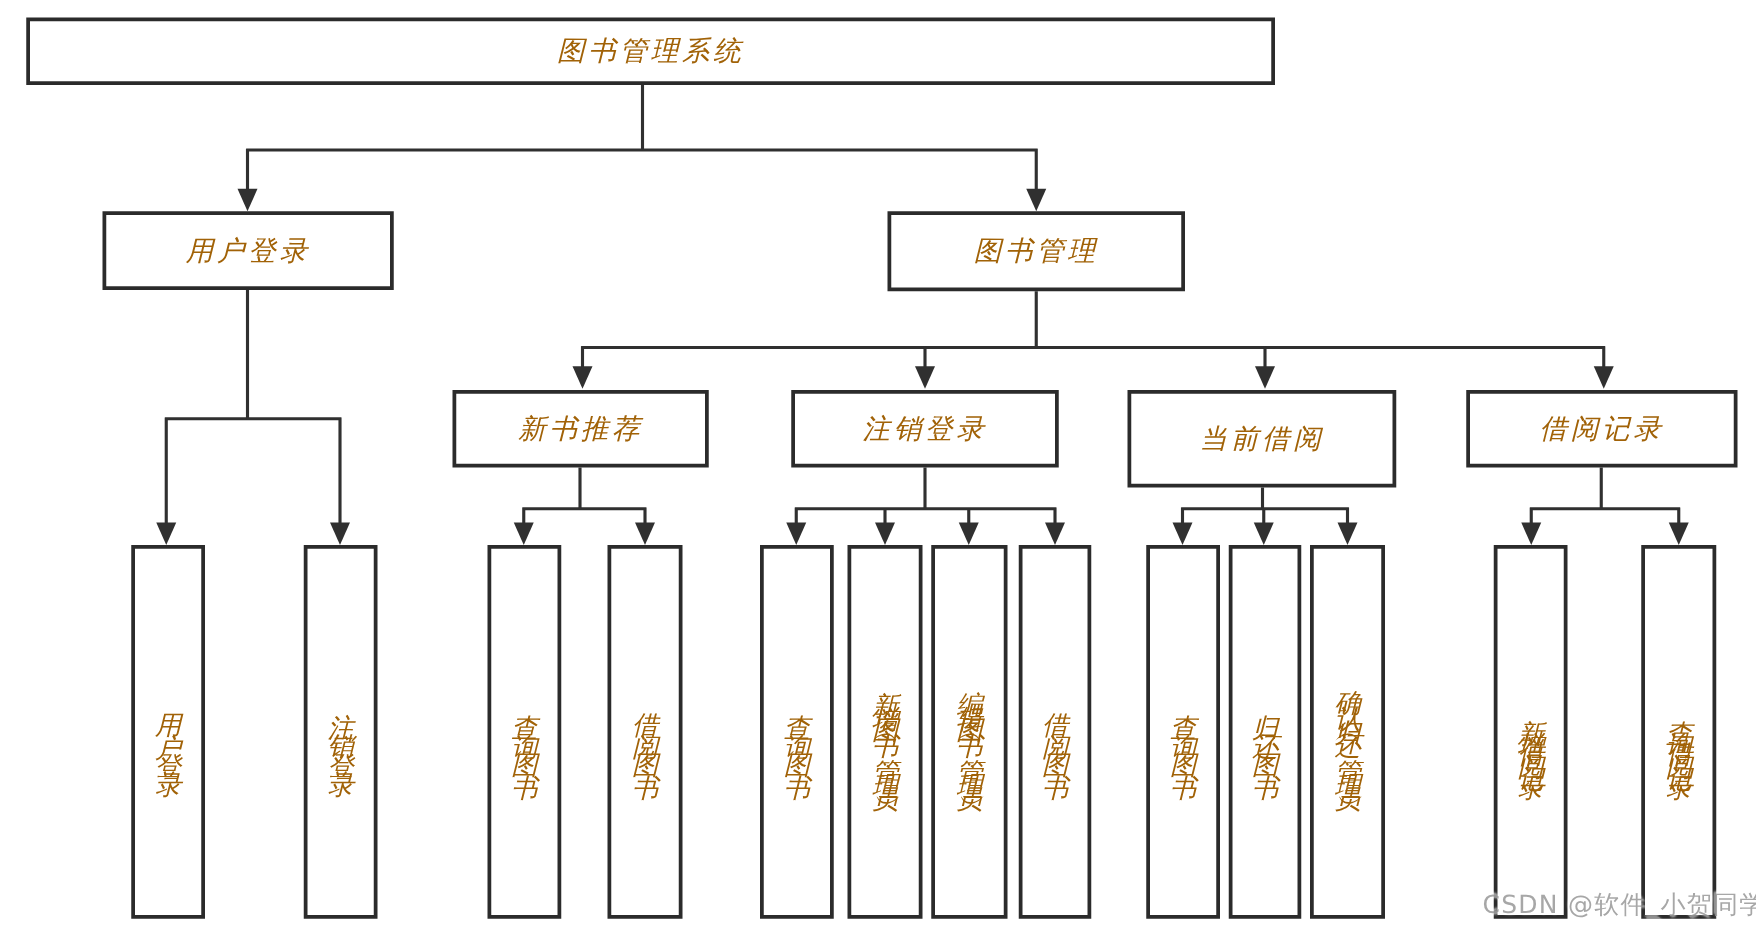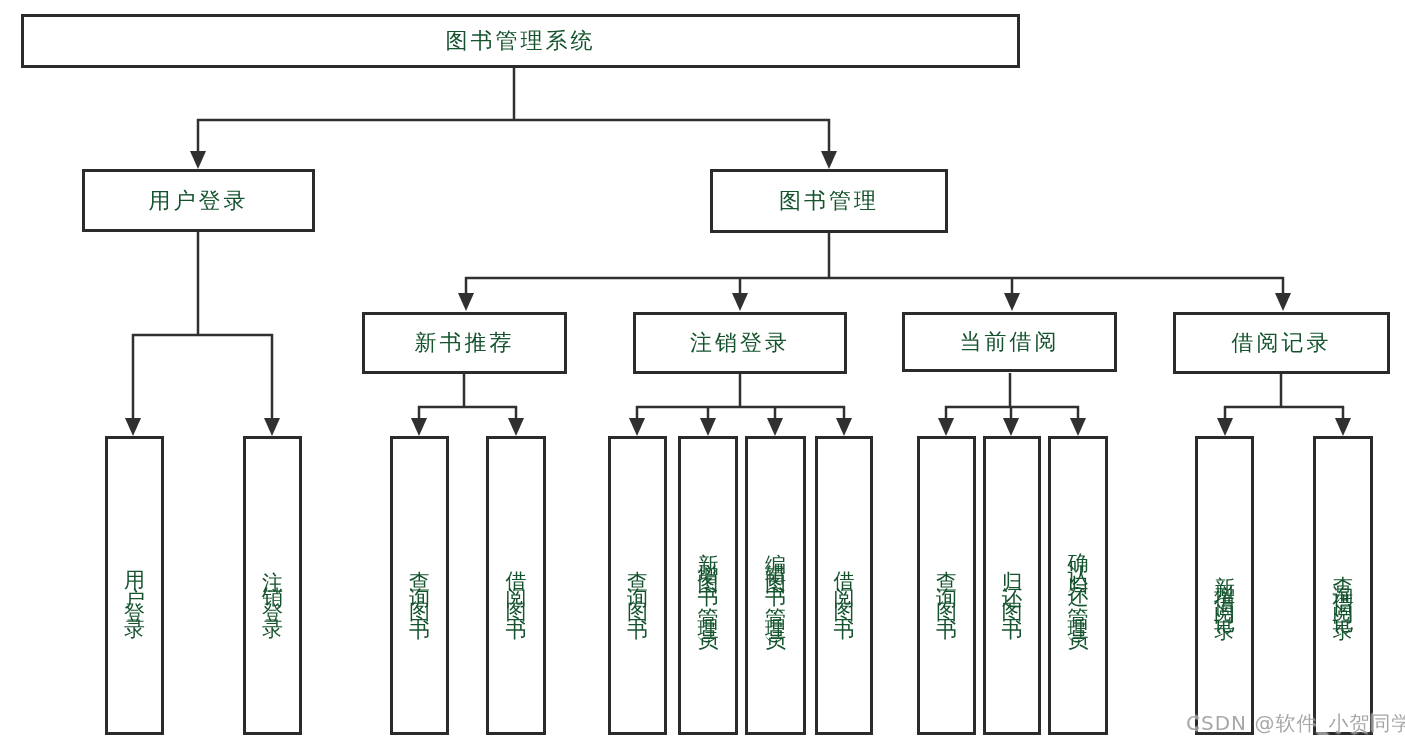--- a/index.html
+++ b/index.html
@@ -16,24 +16,25 @@
     position: absolute;
     box-sizing: border-box;
     border: 3px solid #2b2b2b;
     background: #ffffff;
     display: flex;
     align-items: center;
     justify-content: center;
     z-index: 2;
   }
   .node .lbl {
-    color: #14532d;
+    color: #a16207;
     font-size: 22px;
     letter-spacing: 3px;
     white-space: nowrap;
+    font-style: italic;
   }
   .vbox .lbl {
     writing-mode: vertical-lr;
     text-orientation: mixed;
     font-size: 21px;
     white-space: normal;
   }
   .sp4 .lbl { letter-spacing: 16px; }
   .sp6 .lbl { letter-spacing: 9px; }
   .sp9 .lbl { letter-spacing: 11px; }
@@ -98,21 +99,21 @@
   <div class="node" style="left:362px; top:312px; width:205px; height:62px;">
     <span class="lbl">新书推荐</span>
   </div>
 
   <div class="node" style="left:710px; top:169px; width:238px; height:64px;">
     <span class="lbl">图书管理</span>
   </div>
   <div class="node" style="left:633px; top:312px; width:214px; height:62px;">
     <span class="lbl">注销登录</span>
   </div>
-  <div class="node" style="left:902px; top:312px; width:215px; height:60px;">
+  <div class="node" style="left:902px; top:312px; width:215px; height:78px;">
     <span class="lbl">当前借阅</span>
   </div>
   <div class="node" style="left:1173px; top:312px; width:217px; height:62px;">
     <span class="lbl">借阅记录</span>
   </div>
 
   <div class="node vbox sp4" style="left:105px; top:436px; width:59px; height:299px;">
     <span class="lbl">用户登录</span>
   </div>
   <div class="node vbox sp4" style="left:243px; top:436px; width:59px; height:299px;">

